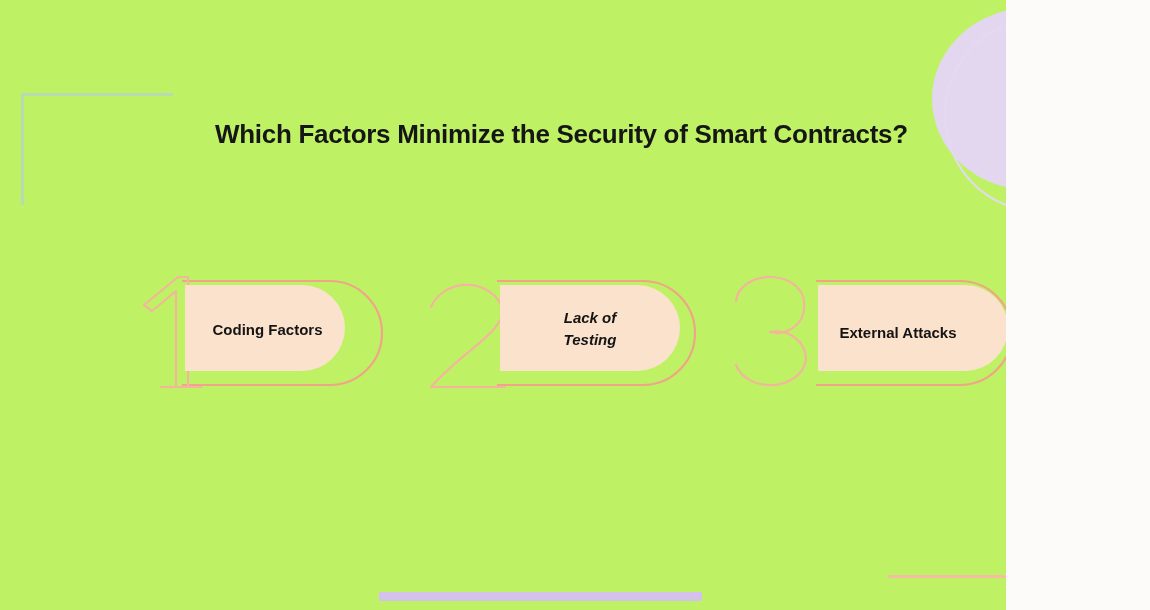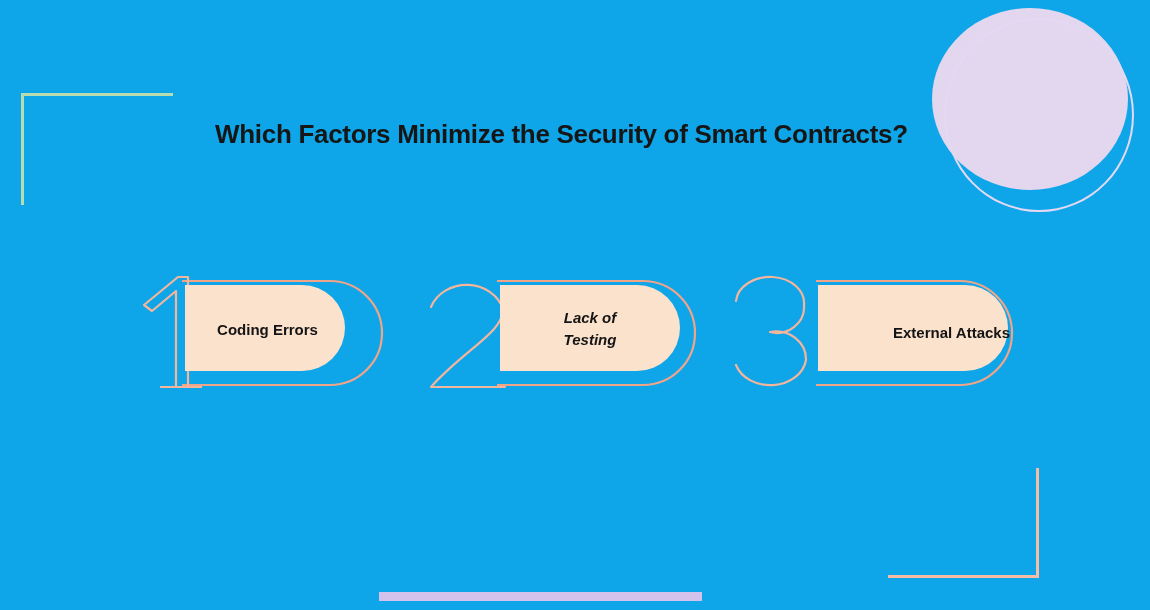--- a/index.html
+++ b/index.html
@@ -11,23 +11,23 @@
     width: 1150px;
     height: 610px;
     background: #fcfbfa;
     font-family: "Liberation Sans", sans-serif;
     overflow: hidden;
     position: relative;
   }
 
   #slide {
     position: relative;
-    width: 1150px;
+    width: 1006px;
     height: 610px;
-    background: #0ea5e9;
+    background: #bef264;
     overflow: hidden;
   }
 
   
   .deco-circle-fill {
     position: absolute;
     left: 932px;
     top: 8px;
     width: 196px;
     height: 182px;
@@ -139,21 +139,21 @@
   #card-1 { left: 140px; width: 250px; }
   #card-1 .card-fill { left: 45px;  top: 10px; width: 160px; height: 86px; border-radius: 0 44px 44px 0; }
   #card-1 .card-label { left: 45px; top: 44px; width: 165px; }
 
   #card-2 { left: 425px; width: 280px; }
   #card-2 .card-fill { left: 75px;  top: 10px; width: 180px; height: 86px; border-radius: 0 44px 44px 0; }
   #card-2 .card-label { left: 75px; top: 32px; width: 180px; font-style: italic; }
 
   #card-3 { left: 728px; width: 290px; }
   #card-3 .card-fill { left: 90px;  top: 10px; width: 190px; height: 86px; border-radius: 0 44px 44px 0; }
-  #card-3 .card-label { left: 90px; top: 47px; width: 192px; text-align: right; }
+  #card-3 .card-label { left: 74px; top: 47px; width: 192px; }
 </style>
 </head>
 <body>
 
 <div id="slide">
 
   <div class="deco-circle-fill"></div>
   <div class="deco-circle-ring"></div>
 
   <div class="deco-bracket-green"></div>
@@ -167,21 +167,21 @@
 
     <div class="card" id="card-1">
       <svg class="card-svg" width="250" height="118" viewBox="0 0 250 118">
 
         <path d="M 42 6 L 190 6 A 52 52 0 0 1 190 110 L 42 110" fill="none" stroke="#f0a588" stroke-width="2.2"></path>
 
         <path d="M 4 30 L 38 2 L 48 2 L 48 112 L 36 112 L 36 16 L 12 36 Z" fill="none" stroke="#f3b69c" stroke-width="2.2" stroke-linejoin="round"></path>
         <path d="M 20 112 L 62 112" fill="none" stroke="#f3b69c" stroke-width="2.2"></path>
       </svg>
       <div class="card-fill"></div>
-      <div class="card-label">Coding Errors</div>
+      <div class="card-label">Coding Factors</div>
     </div>
 
     <div class="card" id="card-2">
       <svg class="card-svg" width="280" height="118" viewBox="0 0 280 118">
         <path d="M 72 6 L 218 6 A 52 52 0 0 1 218 110 L 72 110" fill="none" stroke="#f0a588" stroke-width="2.2"></path>
 
         <path d="M 6 32 A 38 34 0 0 1 78 34
                  C 78 58 40 74 6 112
                  L 80 112" fill="none" stroke="#f3b69c" stroke-width="2.2" stroke-linejoin="round" stroke-linecap="round"></path>
       </svg>

